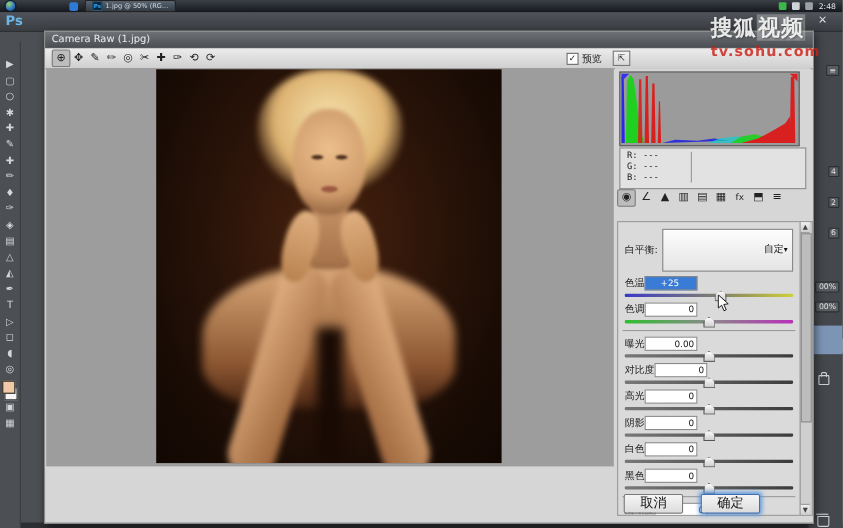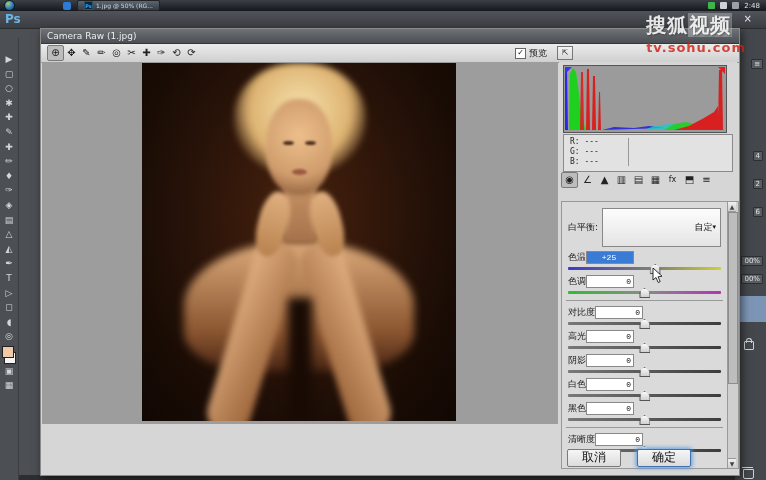--- a/index.html
+++ b/index.html
@@ -99,21 +99,21 @@
     font-size:6px;text-align:center;line-height:9px;color:#444;}
   .sarrow.down{position:absolute;bottom:0;border-top:1px solid #999;border-bottom:none;}
   .sthumb{position:absolute;top:10px;left:0;width:8px;height:170px;background:#bdbdbd;border:1px solid #8d8d8d;}
   
   .wbrow{display:flex;align-items:center;margin:6px 6px 2px 6px;gap:4px;font-size:9px;color:#222;}
   .wbdd{flex:1;height:13px;background:linear-gradient(#fdfdfd,#e4e4e4);border:1px solid #888;
     font-size:9px;line-height:12px;padding:12px 4px;display:flex;justify-content:flex-end;color:#111;}
   .sblock{padding:2px 6px 0 6px;}
   .sbh{display:flex;justify-content:flex-start;align-items:center;height:13px;font-size:9px;color:#222;}
   .val{width:44px;height:11px;background:#fff;border:1px solid #888;font-size:8px;line-height:11px;
-    text-align:right;padding-right:2px;color:#111;font-family:Liberation Mono, monospace;}
+    text-align:right;padding-right:2px;color:#111;}
   .val.sel{background:#3a7bd5;color:#fff;text-align:center;}
   .trackwrap{position:relative;height:9px;}
   .track{position:absolute;left:0;right:0;top:3px;height:3px;background:linear-gradient(90deg,#787878,#3c3c3c);border-radius:1px;}
   .track.temp{background:linear-gradient(90deg,#3a3ac8,#6e6e86 40%,#8f8f5e 65%,#cfcf3a);}
   .track.tint{background:linear-gradient(90deg,#2fbe2f,#8a8a8a 50%,#b92fb9);}
   .handle{position:absolute;top:0;width:9px;height:8px;background:linear-gradient(#fafafa,#cfcfcf);
     border:1px solid #555;clip-path:polygon(50% 0,100% 45%,100% 100%,0 100%,0 45%);transform:translateX(-50%);}
   .divider{height:1px;background:#9a9a9a;margin:3px 4px;}
   .links{display:flex;justify-content:center;gap:14px;font-size:9px;height:13px;align-items:center;}
   .links .lnk{color:#2a4fd0;text-decoration:underline;}
@@ -307,20 +307,30 @@
           <span class="val">0</span>
         </div>
         <div class="trackwrap">
           <div class="track tint"></div>
           <div class="handle" style="left:50%"></div>
         </div>
       </div>
 
       <div class="divider"></div>
 
+      <div class="sblock">
+        <div class="sbh">
+          <span>曝光</span>
+          <span class="val">0.00</span>
+        </div>
+        <div class="trackwrap">
+            <div class="track"></div>
+            <div class="handle" style="left:50%"></div>
+          </div>
+      </div>
 
       <div class="sblock">
         <div class="sbh">
           <span>对比度</span>
           <span class="val">0</span>
         </div>
         <div class="trackwrap">
             <div class="track"></div>
             <div class="handle" style="left:50%"></div>
           </div>

